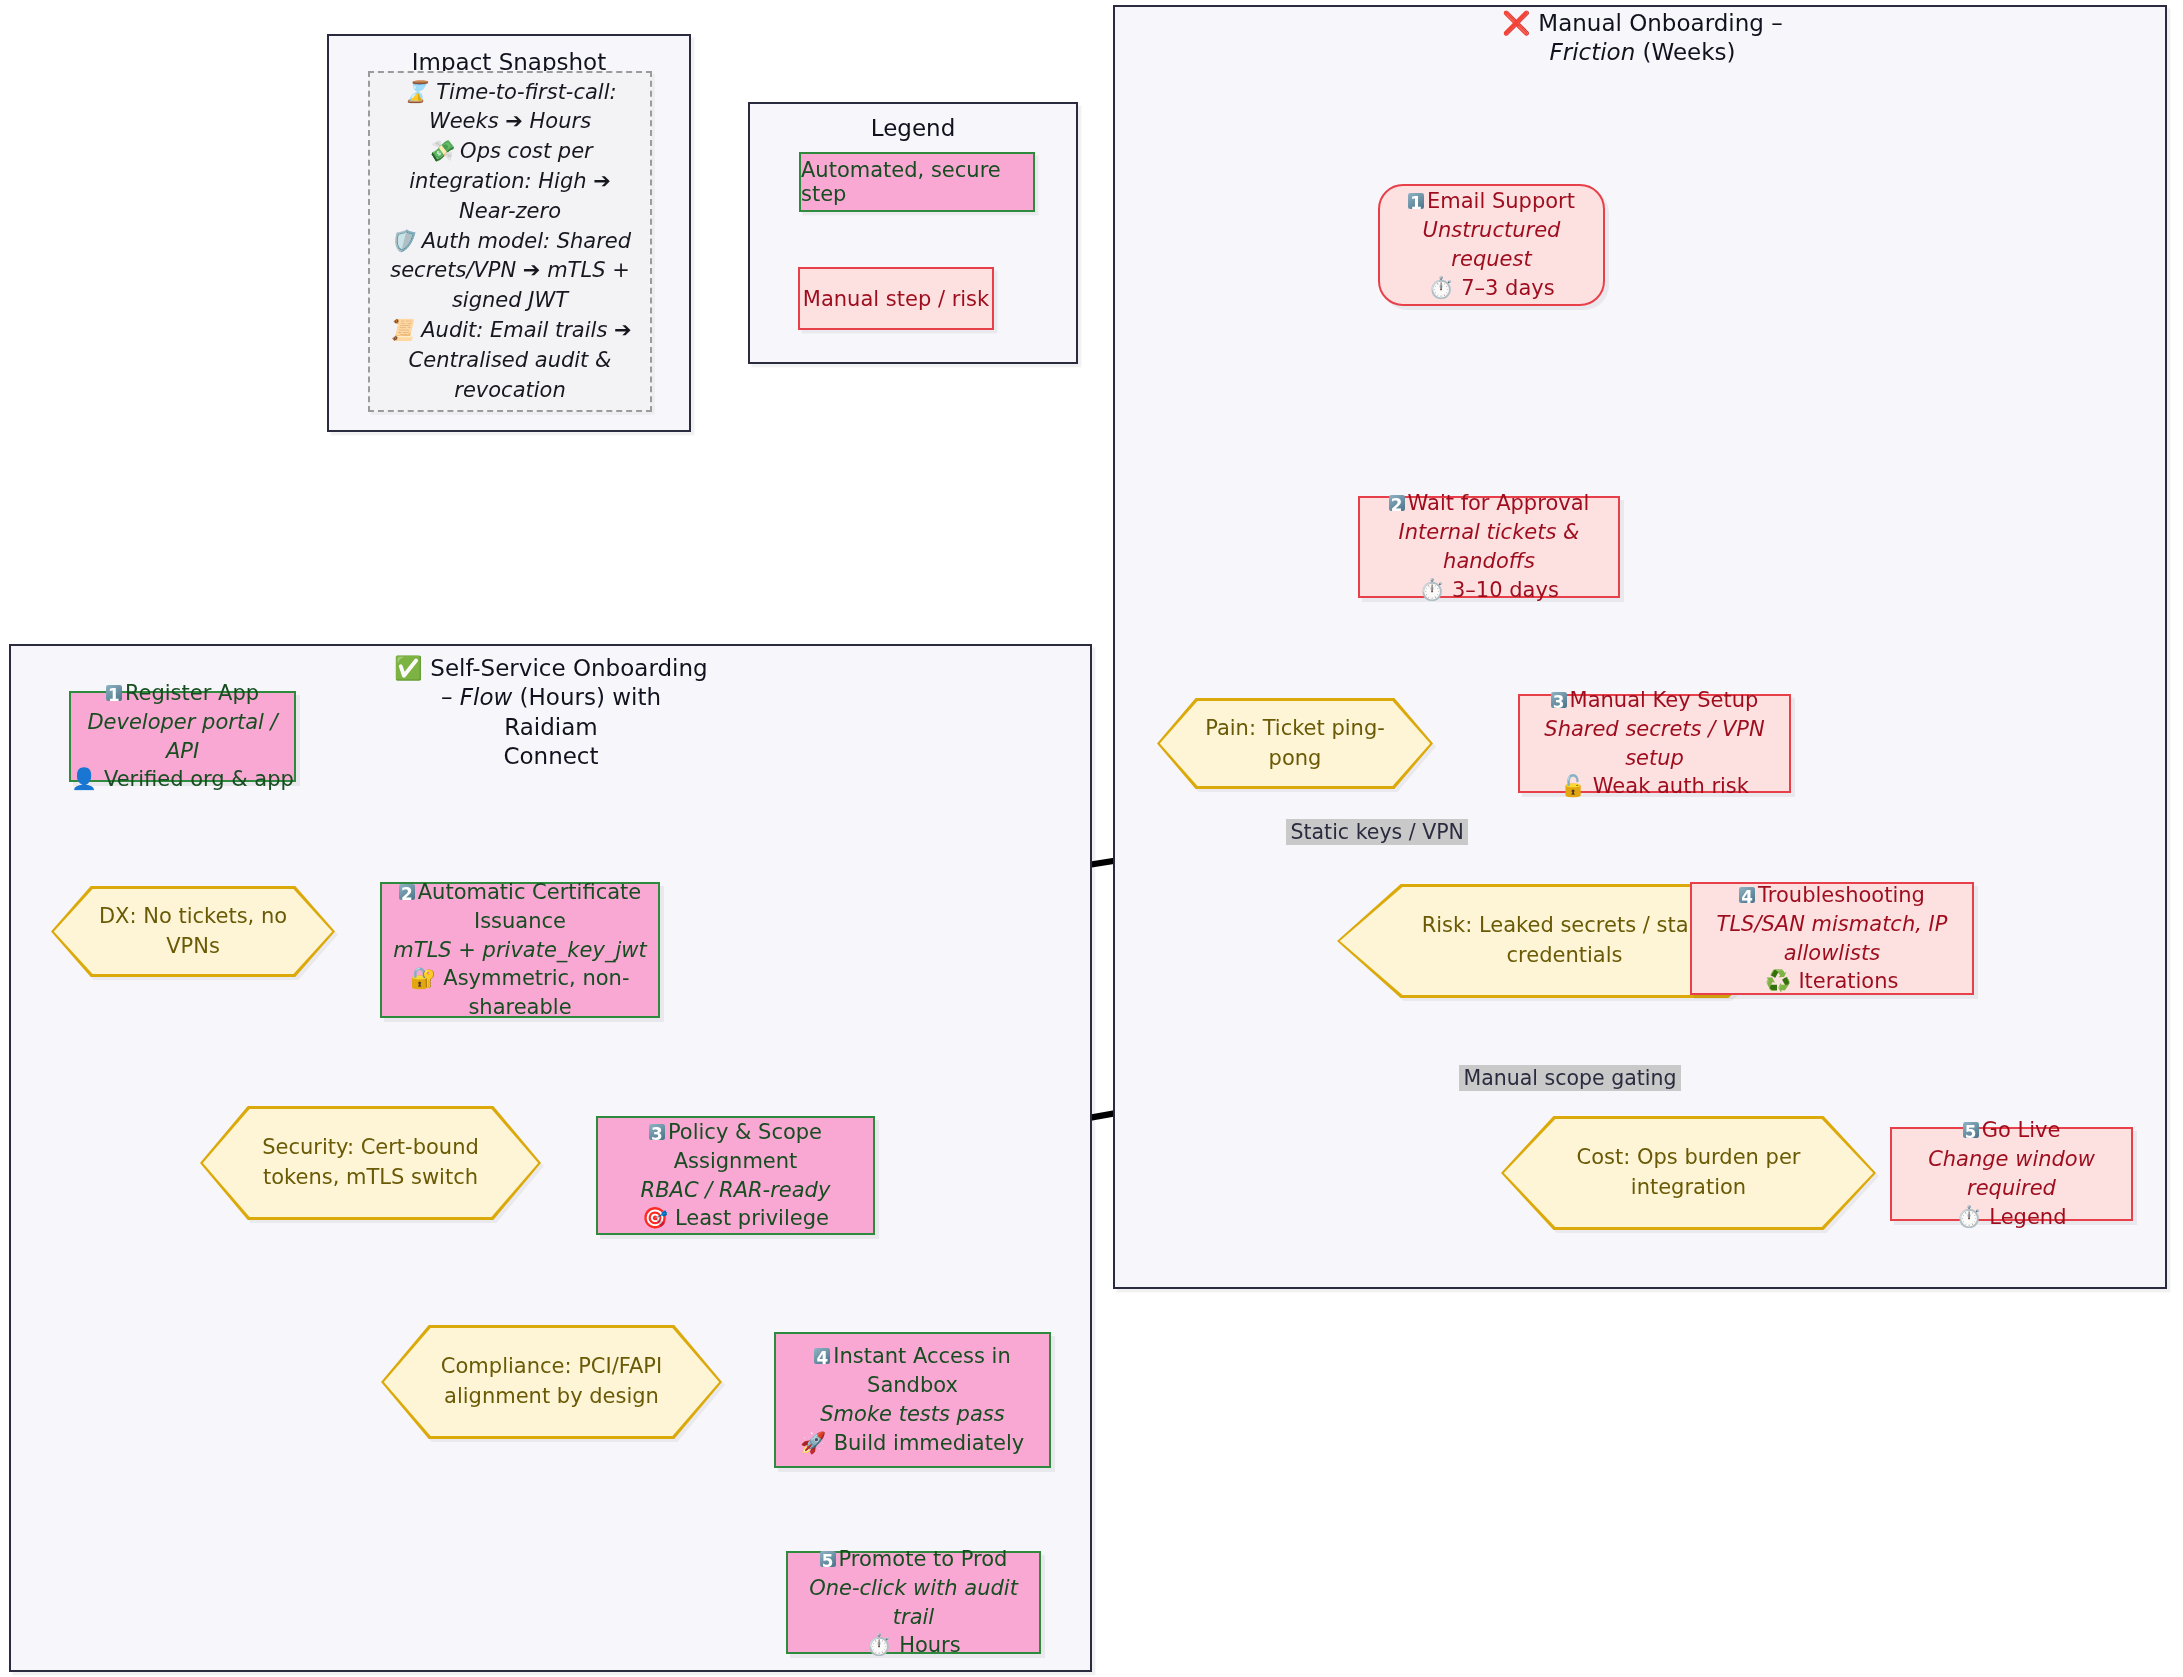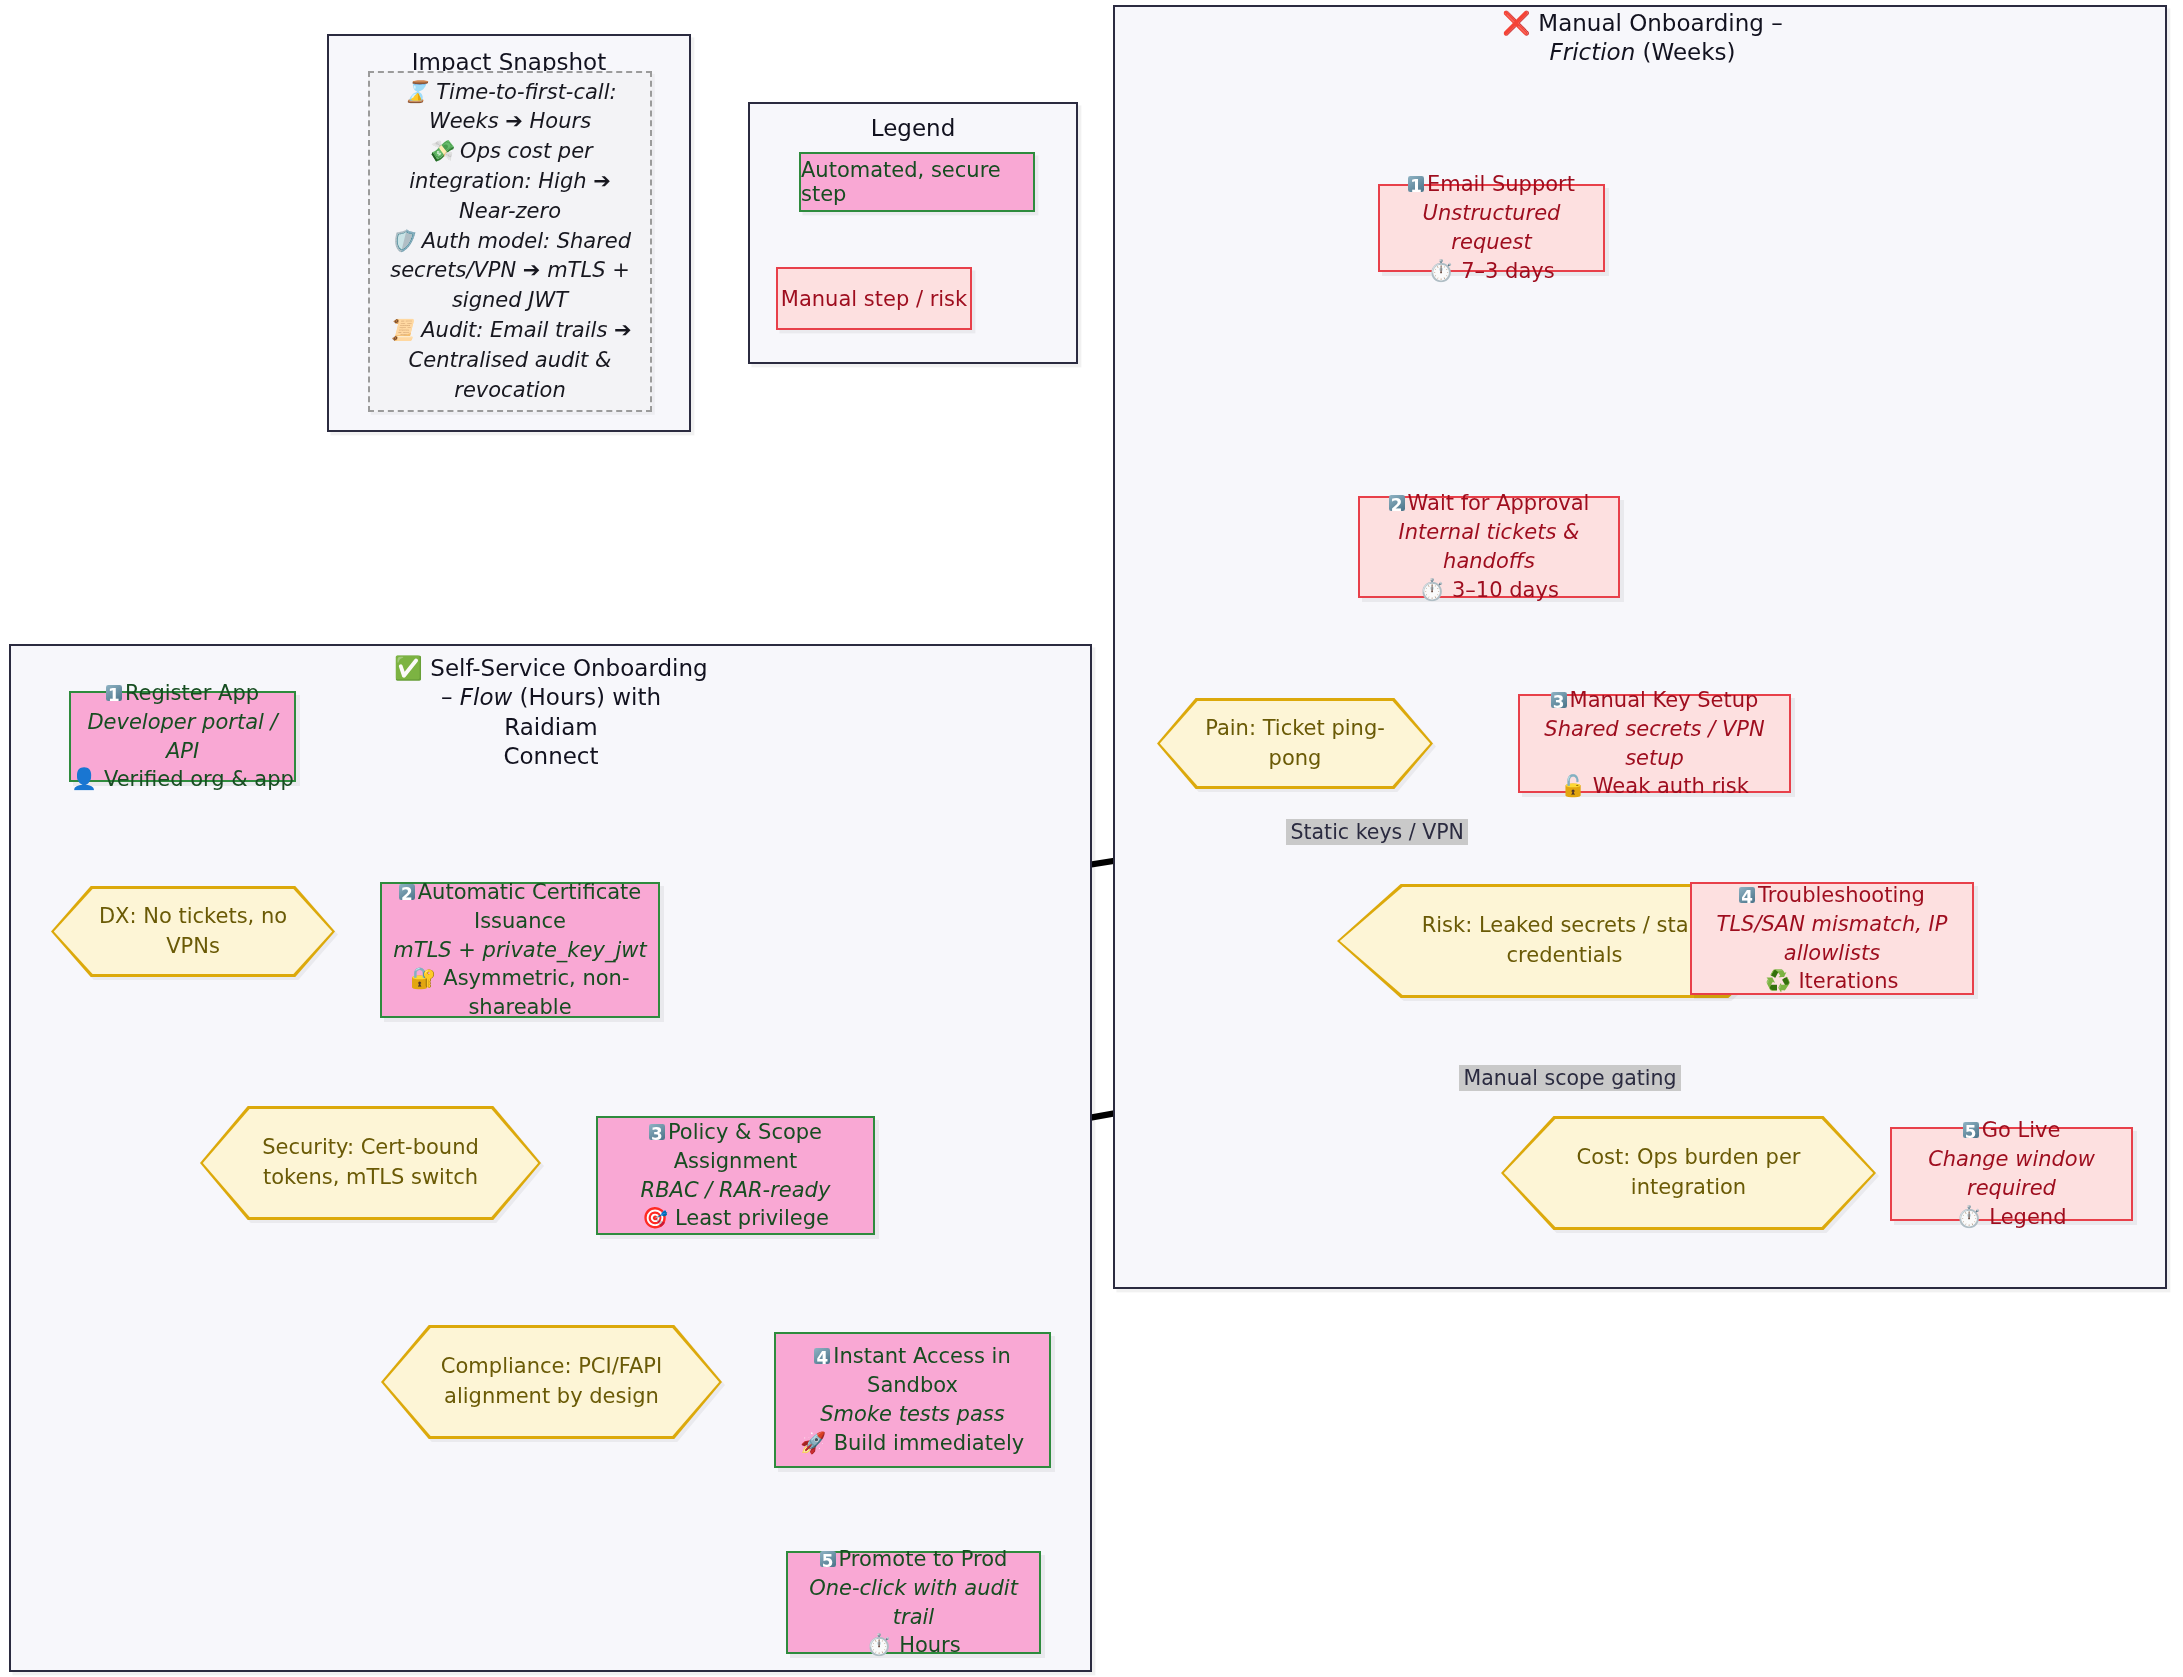--- a/index.html
+++ b/index.html
@@ -116,33 +116,33 @@
       <div>📜 Audit: Email trails ➔ Centralised audit &amp; revocation</div>
     </div>
   </div>
 
   <div class="plainbox" style="left:748px;top:102px;width:330px;height:262px;">
     <div class="plainbox-title" style="top:11.4px;">Legend</div>
   </div>
   <div class="swatch green" style="left:799px;top:152px;width:236px;height:60px;">
     <span>Automated, secure step</span>
   </div>
-  <div class="swatch red" style="left:776px;top:267px;width:196px;height:63px;">
+  <div class="swatch red" style="left:798px;top:267px;width:196px;height:63px;">
     <span>Manual step / risk</span>
   </div>
 
   <div class="panel" style="left:1113px;top:4.5px;width:1054px;height:1284px;"></div>
   <div class="panel-title" style="left:1398px;top:9px;width:489px;">
     <div>❌ Manual Onboarding –</div>
     <div>
       <i>Friction</i><span> (Weeks)</span>
     </div>
   </div>
 
-  <div class="node red" style="left:1378px;top:184px;width:227px;height:88px;">
+  <div class="node red" style="left:1378px;top:184px;width:227px;height:122px;border-radius:25px;">
     <div class="l1"><span class="numico">1</span><span>Email Support</span></div>
     <div class="l2">Unstructured request</div>
     <div class="l3">⏱️ 7–3 days</div>
   </div>
 
   <div class="node red" style="left:1358px;top:496px;width:262px;height:102px;">
     <div class="l1"><span class="numico">2</span><span>Wait for Approval</span></div>
     <div class="l2">Internal tickets &amp; handoffs</div>
     <div class="l3">⏱️ 3–10 days</div>
   </div>

